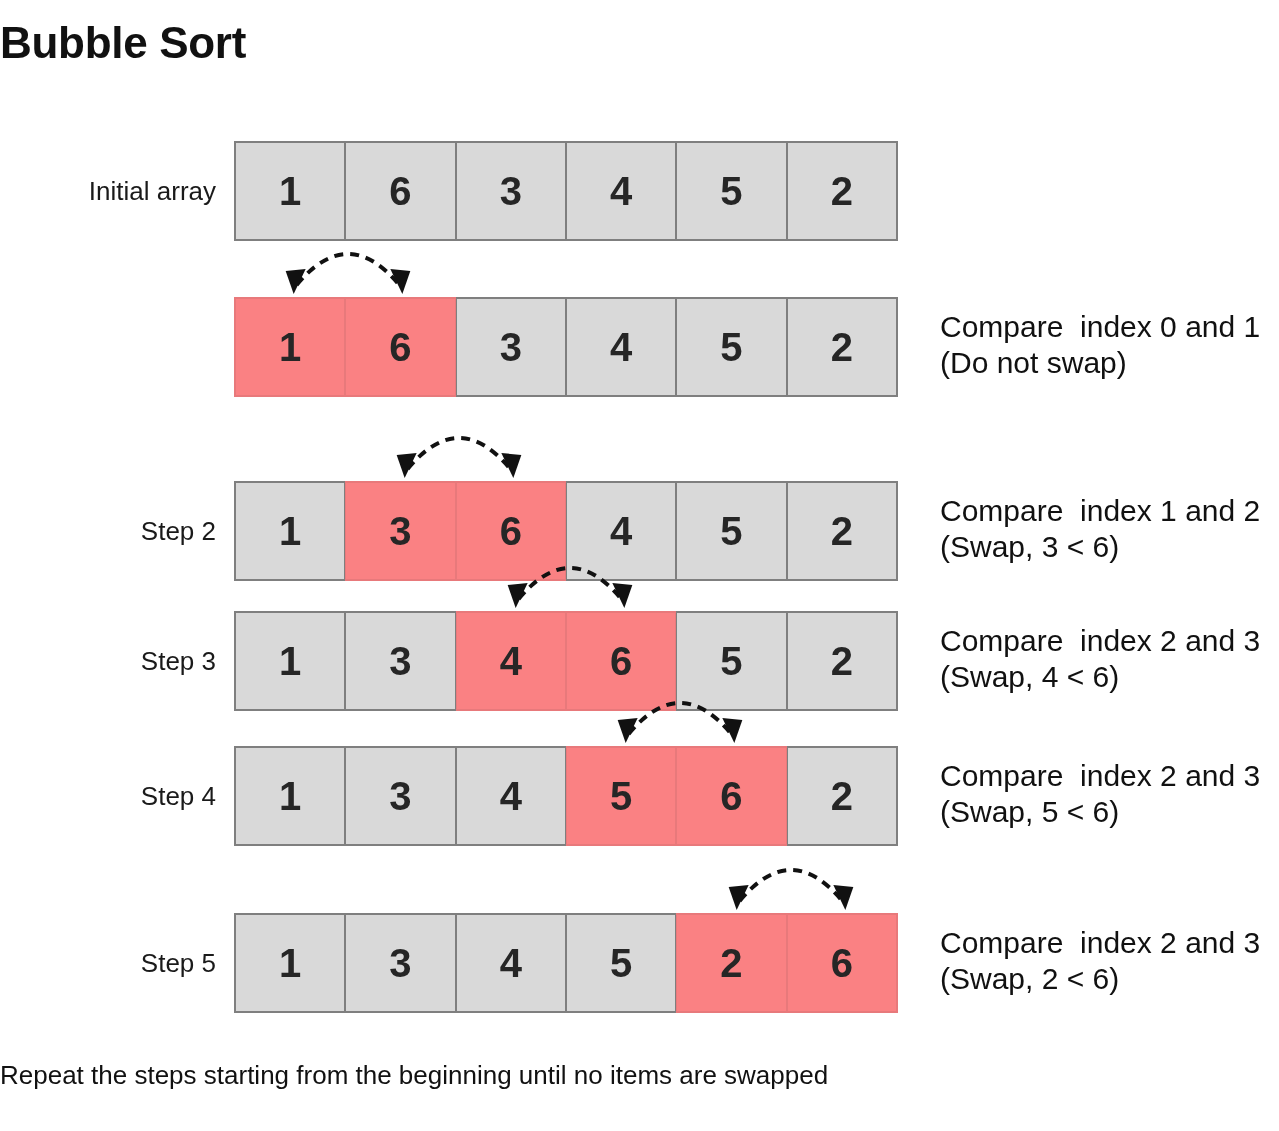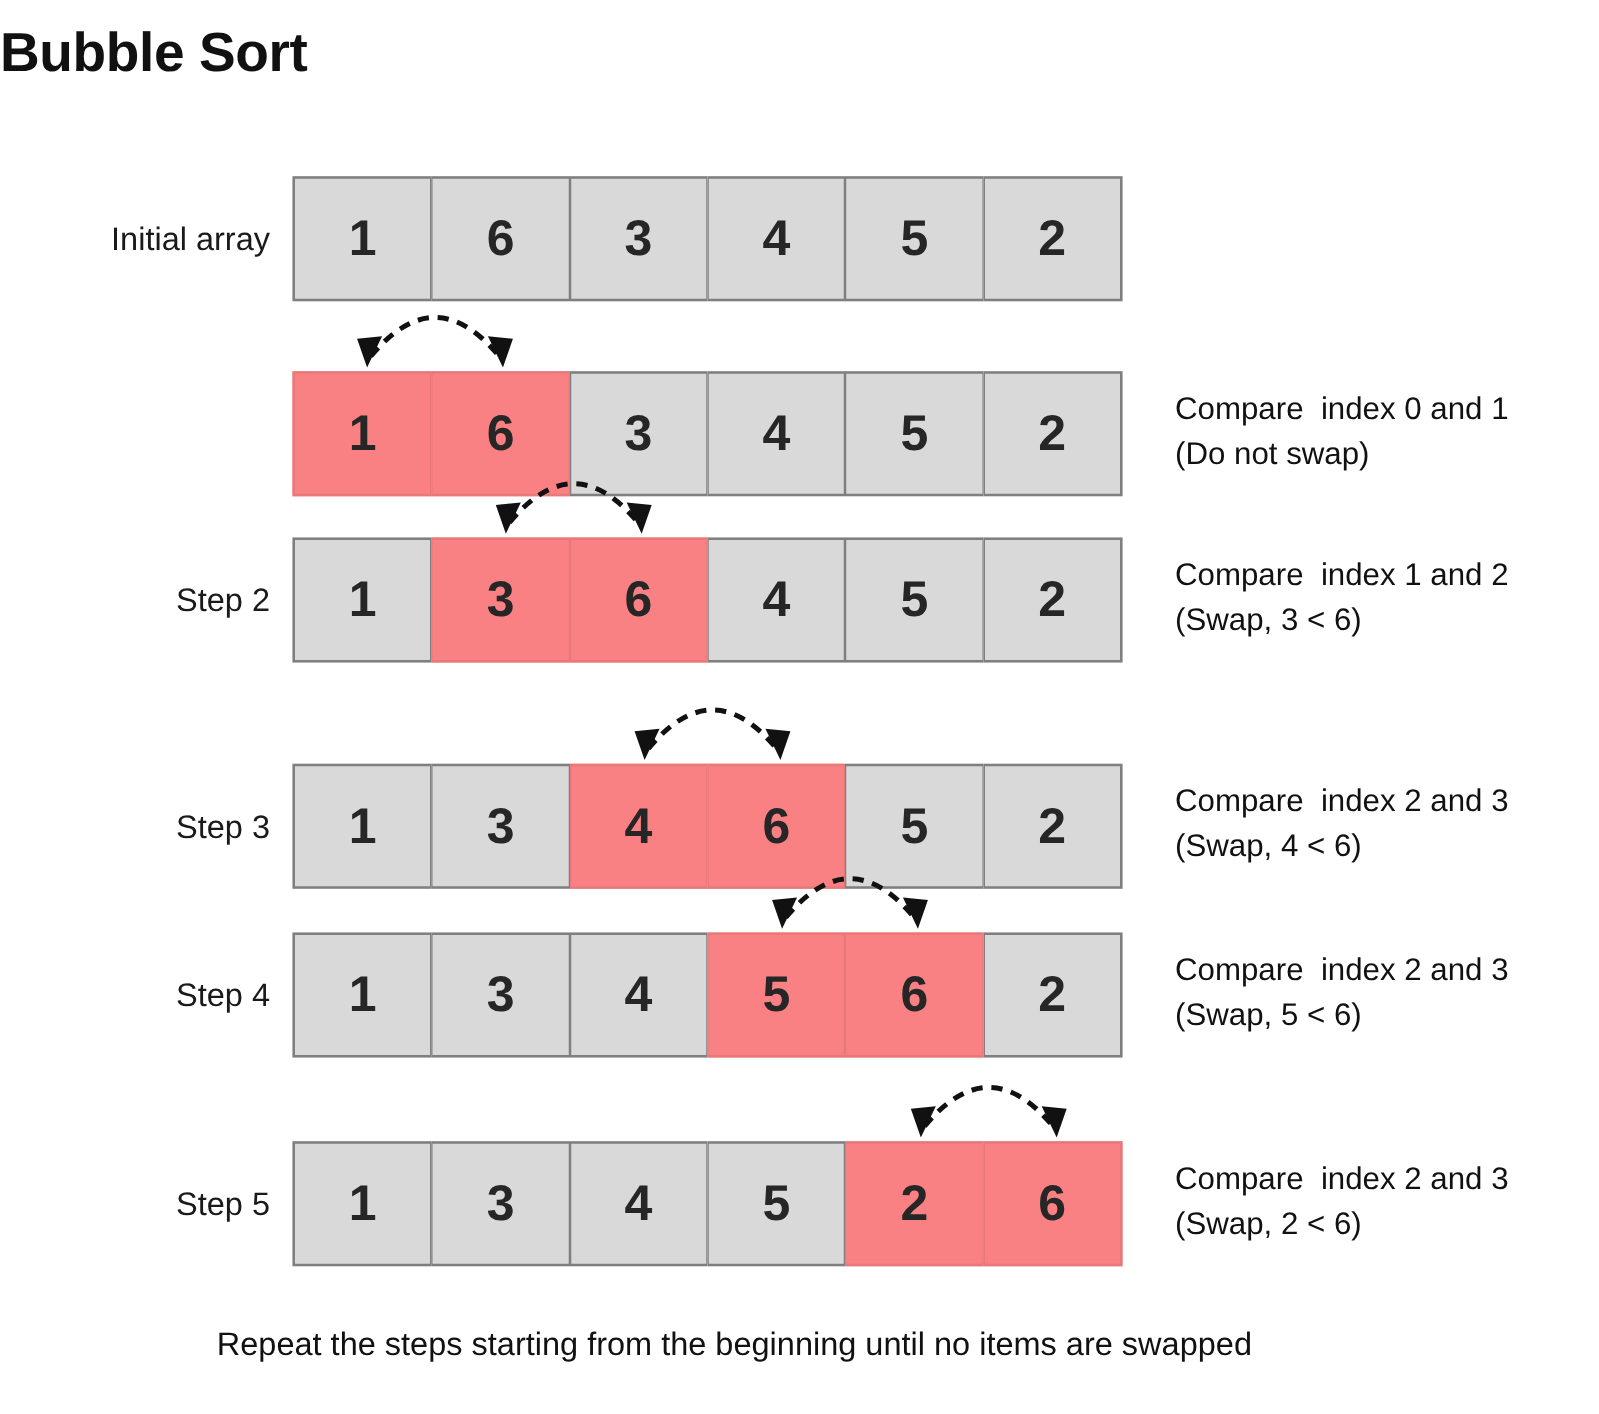--- a/index.html
+++ b/index.html
@@ -74,40 +74,40 @@
   .cell.hl {
     background: #fa8183;
     border-color: #e8797b;
   }
 
   .note {
     position: absolute;
     left: 940px;
     top: 12px;
     width: 330px;
-    font-size: 25px;
+    font-size: 30px;
     line-height: 36px;
     color: #111111;
     white-space: pre;
   }
 
   .arrow {
     position: absolute;
     top: -62px;
     width: 170px;
     height: 66px;
     pointer-events: none;
   }
 
   #caption {
     position: absolute;
     top: 1060px;
     left: 0;
     width: 1175px;
-    text-align: center;
+    text-align: left;
     font-size: 26px;
     color: #111111;
   }
 </style>
 </head>
 <body>
 
 <div id="title">Bubble Sort</div>
 
 <div id="rows-container">
@@ -131,21 +131,21 @@
         <div class="cell">5</div>
         <div class="cell">2</div>
       </div>
       <svg class="arrow" width="162.66666666666669" height="66" viewBox="0 0 162.66666666666669 66" style="left: 263.333px;">
         <path d="M 30 50 Q 81.33333333333334 -12 132.66666666666669 50" fill="none" stroke="#111111" stroke-width="4" stroke-dasharray="9 7" stroke-linecap="butt"></path>
         <polygon points="19,36 39,34 27,59" fill="#111111"></polygon>
         <polygon points="143.66666666666669,36 123.66666666666669,34 135.66666666666669,59" fill="#111111"></polygon>
       </svg>
       <div class="note"><div>Compare  index 0 and 1</div><div>(Do not swap)</div></div>
     </div>
-    <div class="row" style="top: 430px;">
+    <div class="row" style="top: 481px;">
       <div class="row-label">Step 2</div>
       <div class="array">
         <div class="cell">1</div>
         <div class="cell hl">3</div>
         <div class="cell hl">6</div>
         <div class="cell">4</div>
         <div class="cell">5</div>
         <div class="cell">2</div>
       </div>
       <svg class="arrow" width="162.66666666666669" height="66" viewBox="0 0 162.66666666666669 66" style="left: 374px;">

